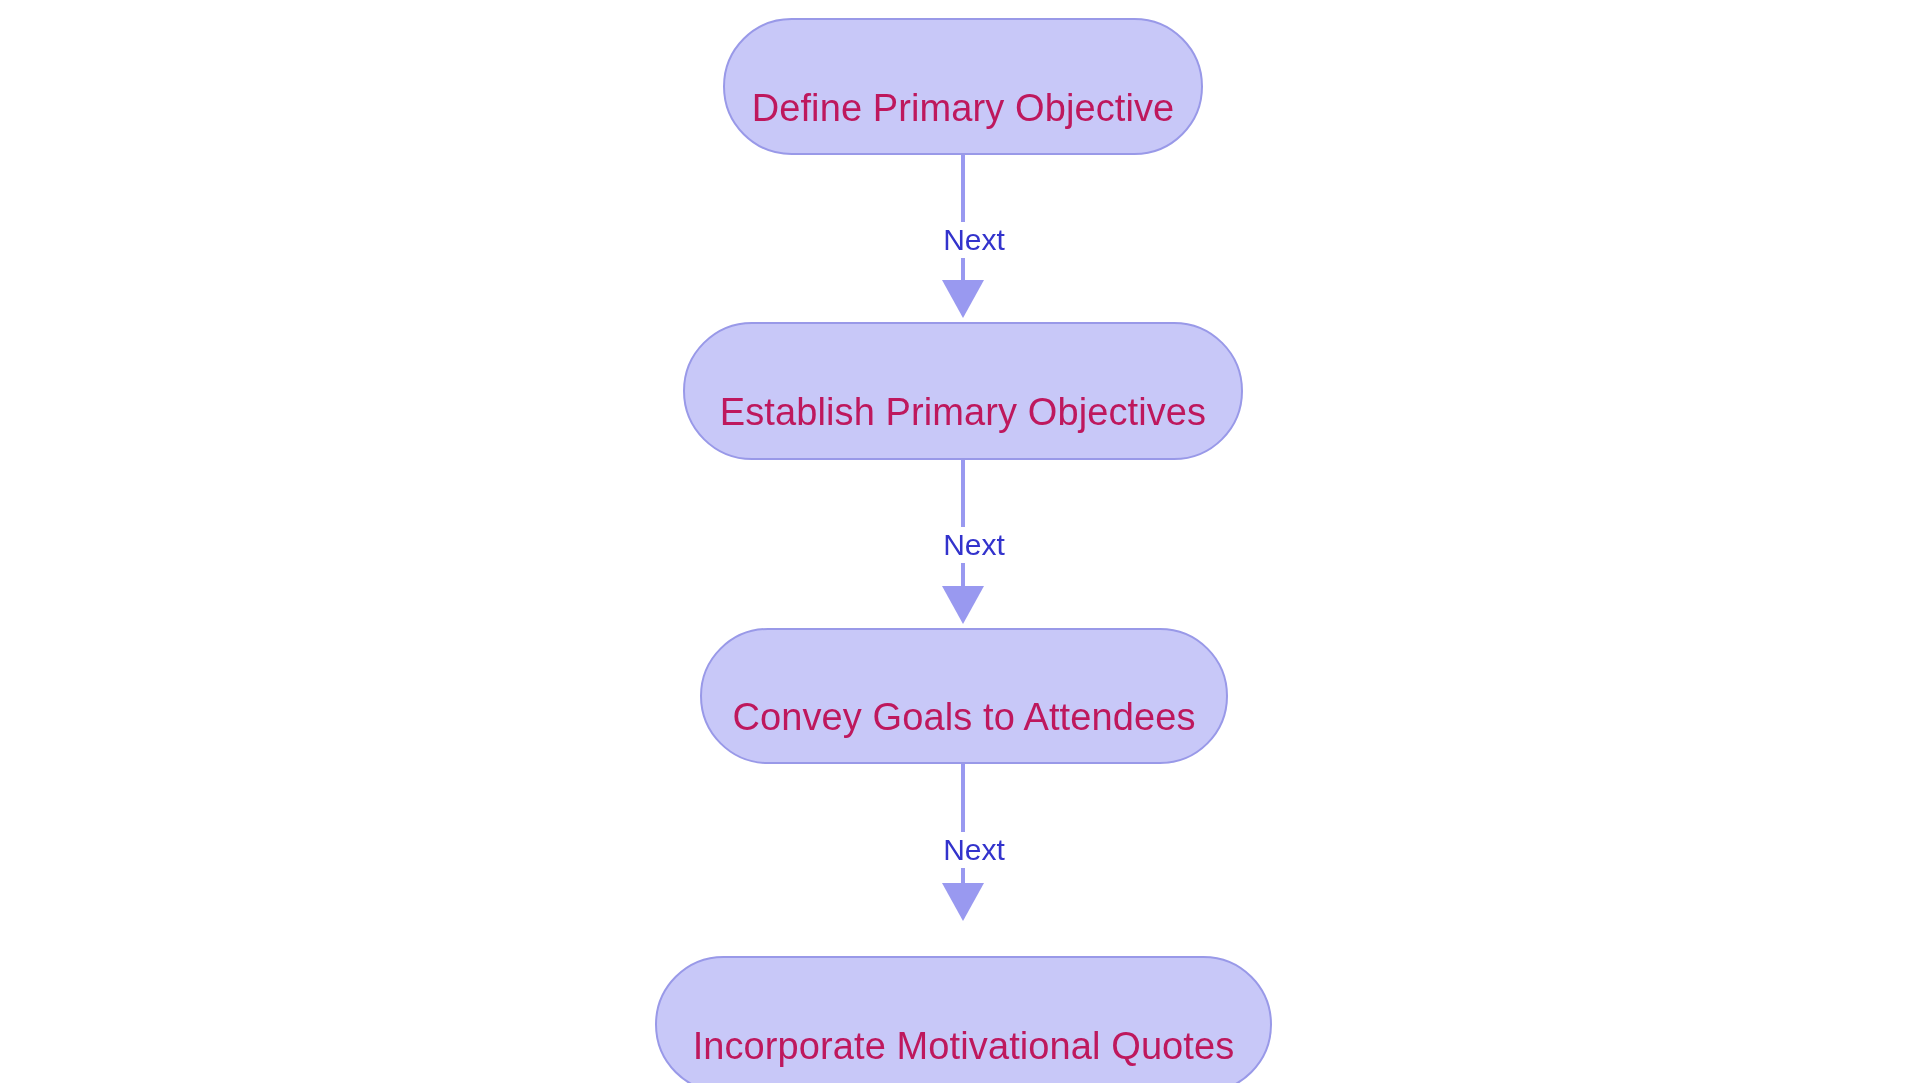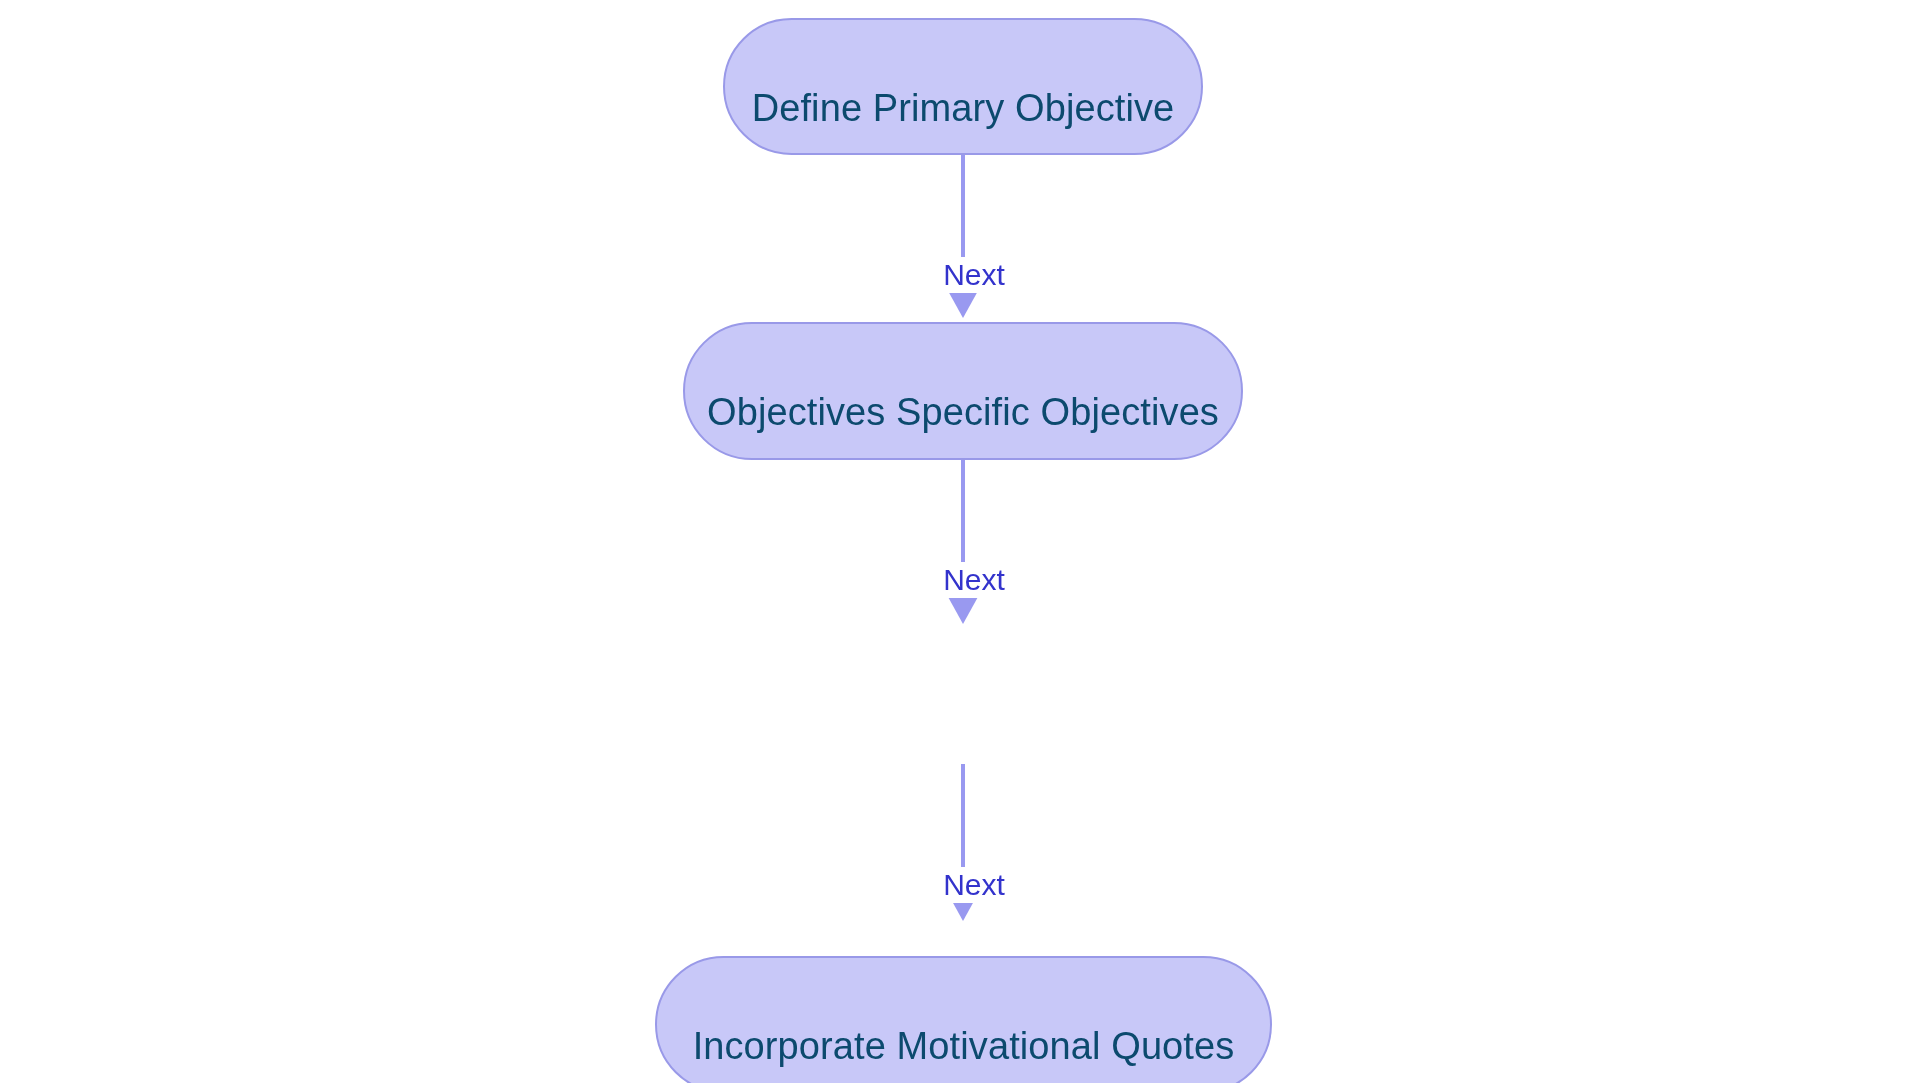--- a/index.html
+++ b/index.html
@@ -33,21 +33,21 @@
     border: 2px solid #9999e8;
     border-radius: 999px;
     color: #3333cc;
     z-index: 2;
   }
   .node-label {
     font-family: "Liberation Sans", sans-serif;
     font-size: 38px;
     font-weight: 400;
     line-height: 1;
-    color: #0c4a6e;
+    color: #be185d;
     letter-spacing: 0.1px;
     white-space: nowrap;
     user-select: none;
     margin-top: 42px;
   }
 
   #node-1 { left: 723px; top: 18px;  width: 480px; height: 137px; }
   #node-2 { left: 683px; top: 322px; width: 560px; height: 138px; }
   #node-3 { left: 700px; top: 628px; width: 528px; height: 136px; }
   #node-4 { left: 655px; top: 956px; width: 617px; height: 137px; }
@@ -79,21 +79,20 @@
     font-family: "Liberation Sans", sans-serif;
     font-size: 30px;
     font-weight: 400;
     line-height: 1;
     color: #3333cc;
     background: #ffffff;
     padding: 3px 9px;
     white-space: nowrap;
     z-index: 3;
     user-select: none;
-    margin-top: 35px;
   }
   #edge-label-1 { left: 974px; top: 240px; }
   #edge-label-2 { left: 974px; top: 545px; }
   #edge-label-3 { left: 974px; top: 850px; }
 </style>
 </head>
 <body>
 
 <div id="flowchart-canvas">
 
@@ -107,23 +106,26 @@
 
     <line class="edge-line" x1="963" y1="764" x2="963" y2="895"></line>
     <polygon class="edge-arrowhead" points="963,921 942,883 984,883"></polygon>
   </svg>
 
   <div class="node" id="node-1">
     <span class="node-label">Define Primary Objective</span>
   </div>
 
   <div class="node" id="node-2">
-    <span class="node-label">Objectives Specific Objectives</span>
+    <span class="node-label">Establish Primary Objectives</span>
   </div>
 
+  <div class="node" id="node-3">
+    <span class="node-label">Convey Goals to Attendees</span>
+  </div>
 
   <div class="node" id="node-4">
     <span class="node-label">Incorporate Motivational Quotes</span>
   </div>
 
   <div class="edge-label" id="edge-label-1">Next</div>
   <div class="edge-label" id="edge-label-2">Next</div>
   <div class="edge-label" id="edge-label-3">Next</div>
 
 </div>

